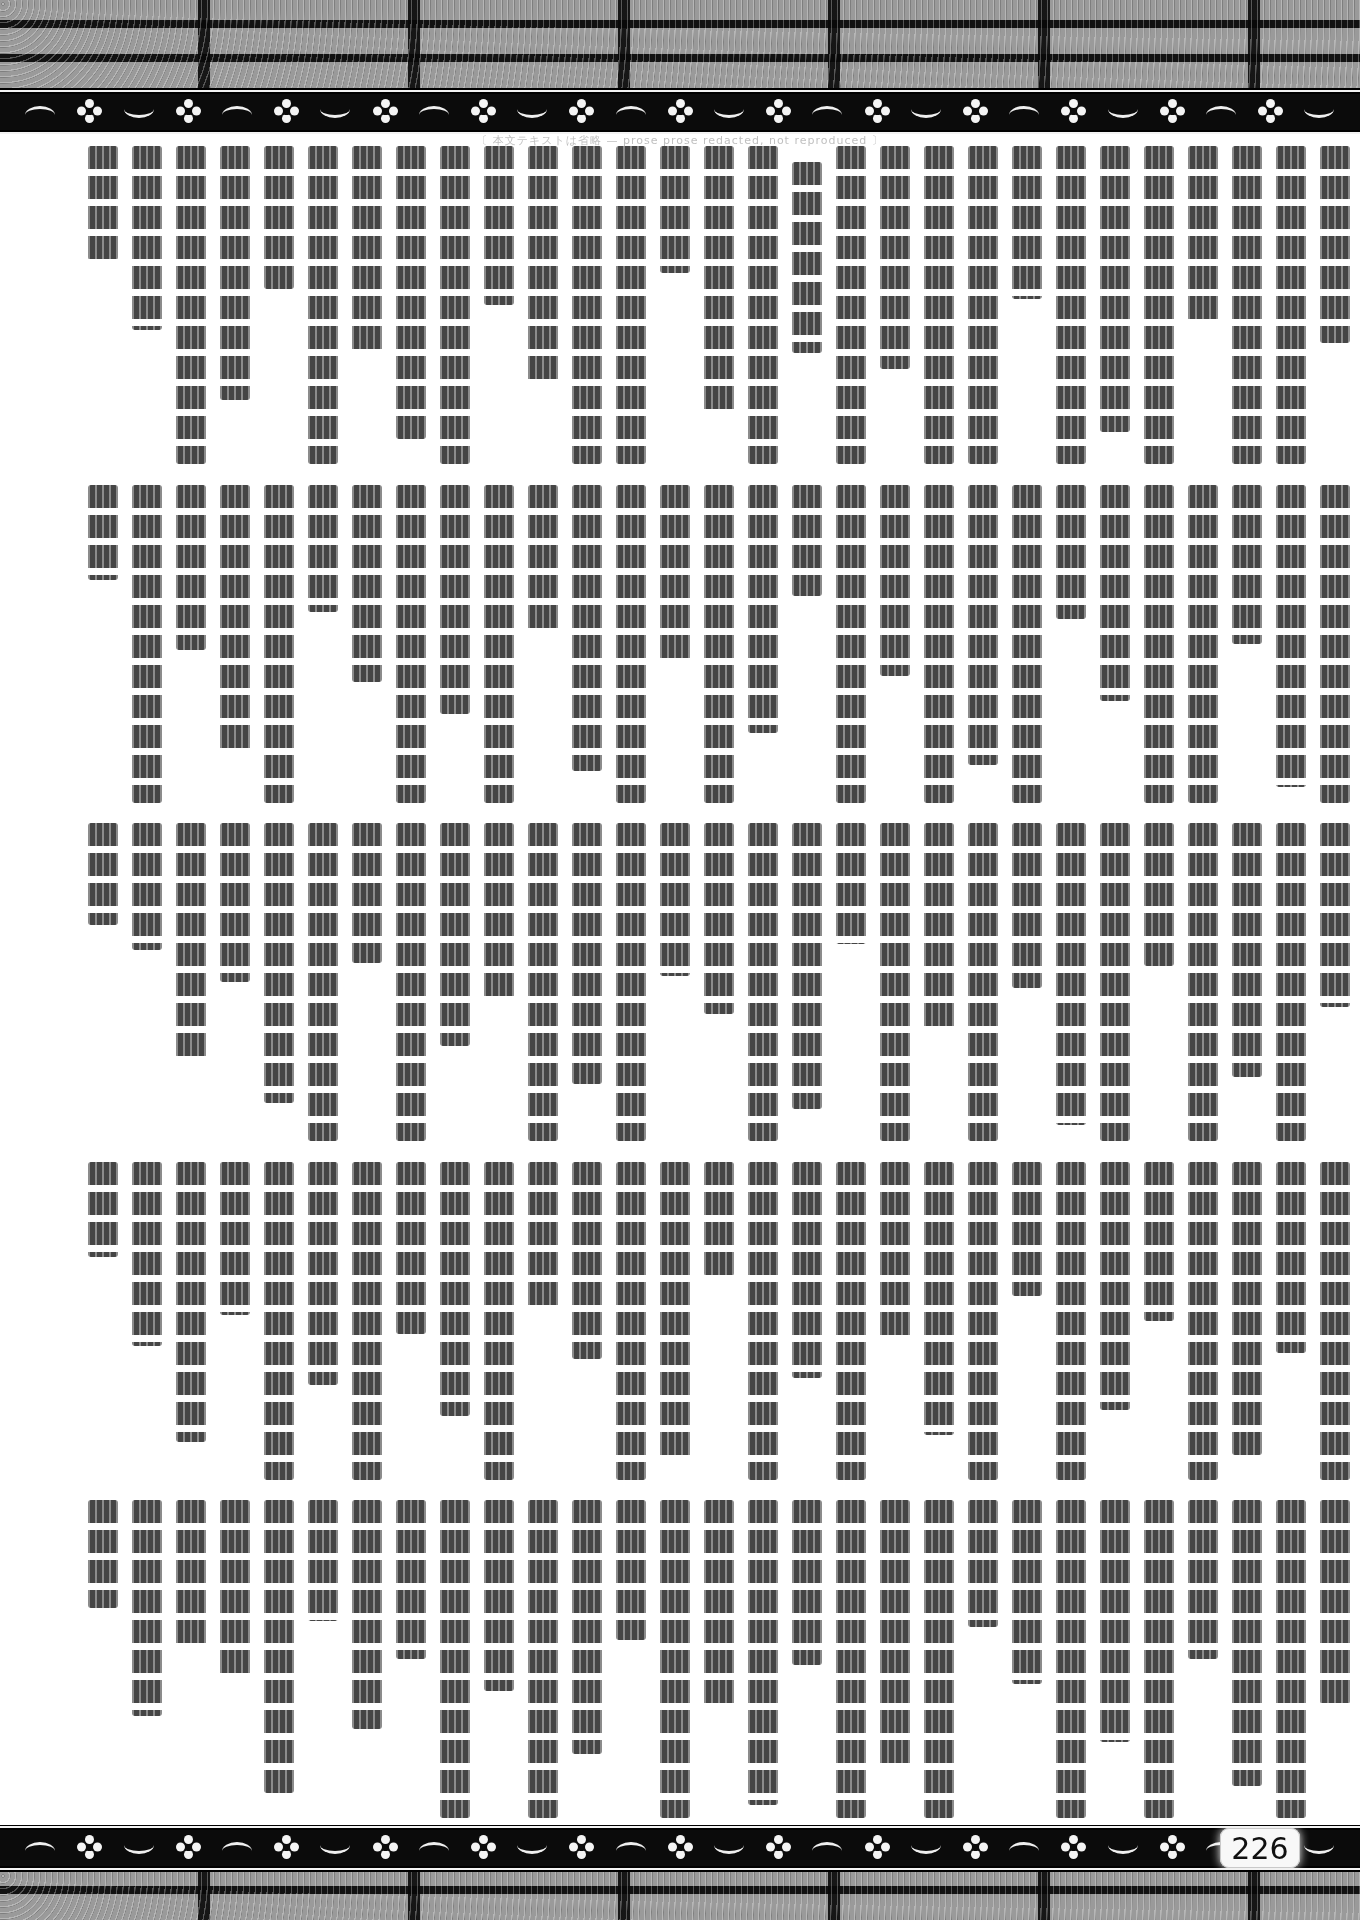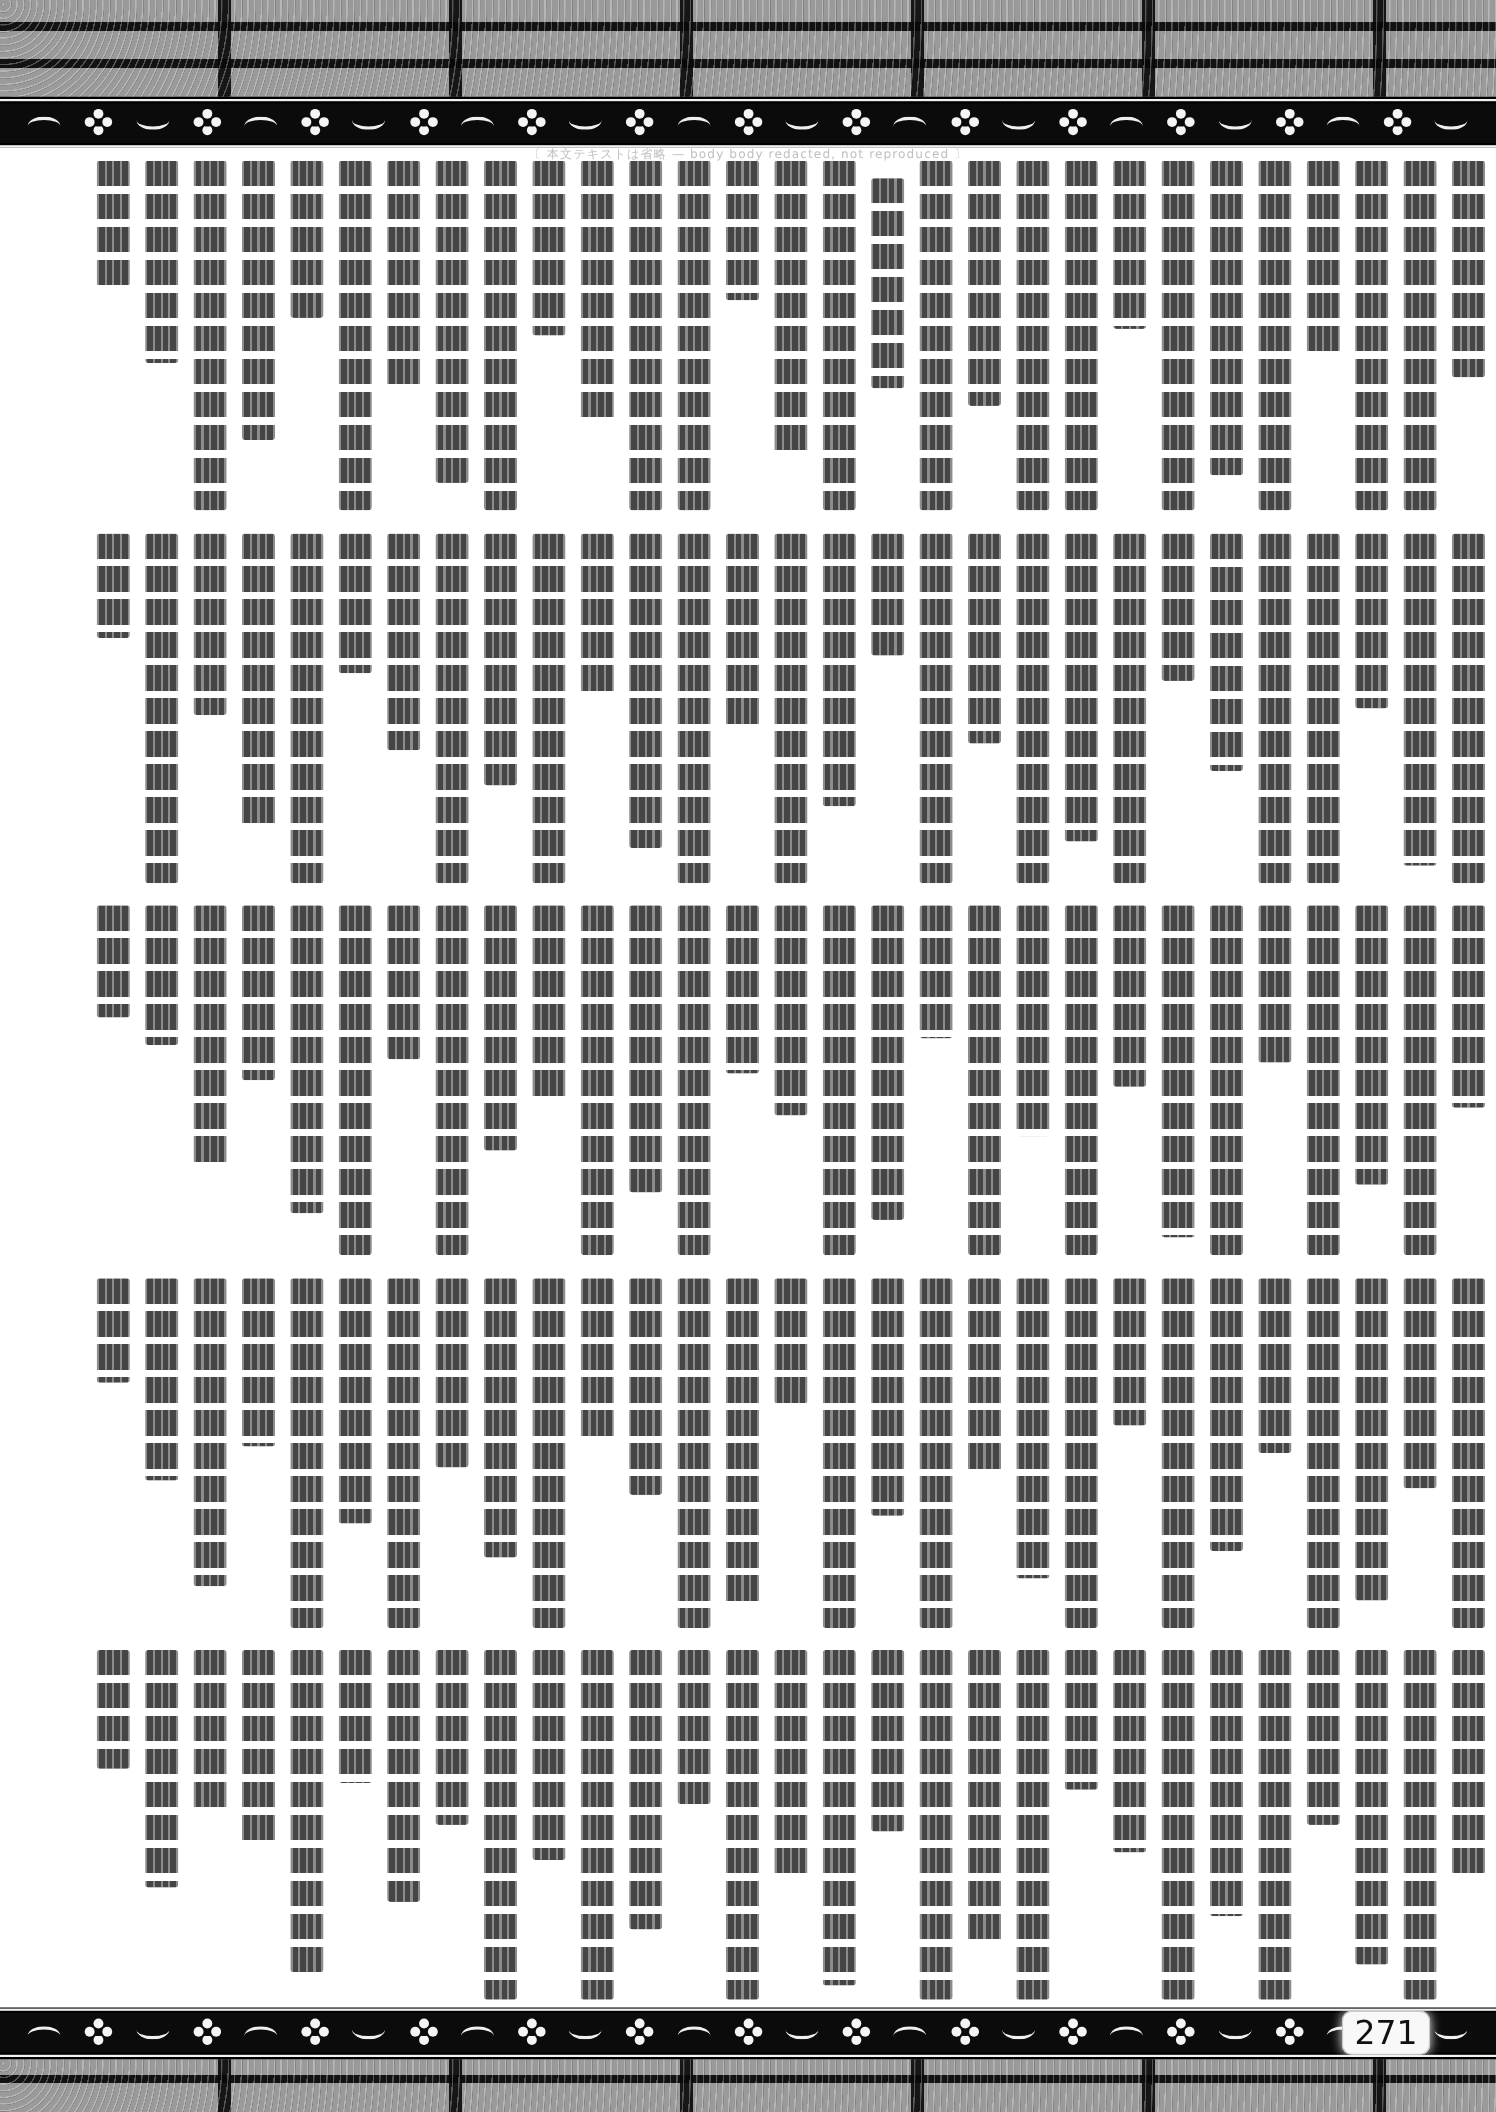--- a/index.html
+++ b/index.html
@@ -138,21 +138,21 @@
         <span class="flower"></span>
         <span class="leaf flip"></span>
         <span class="flower"></span>
         <span class="leaf"></span>
         <span class="flower"></span>
         <span class="leaf flip"></span>
       </div>
   </div>
 
   <div class="body-area">
-    <div class="redaction-note">〔 本文テキストは省略 — body body redacted, not reproduced 〕</div>
+    <div class="redaction-note">〔 本文テキストは省略 — prose prose redacted, not reproduced 〕</div>
     <div class="bands" id="bands">
         <div class="band">
           <div class="tcol" style="height: 197px; margin-top: 0px;"></div>
           <div class="tcol" style="height: 318px; margin-top: 0px;"></div>
           <div class="tcol" style="height: 318px; margin-top: 0px;"></div>
           <div class="tcol" style="height: 175px; margin-top: 0px;"></div>
           <div class="tcol" style="height: 318px; margin-top: 0px;"></div>
           <div class="tcol" style="height: 286px; margin-top: 0px;"></div>
           <div class="tcol" style="height: 318px; margin-top: 0px;"></div>
           <div class="tcol" style="height: 153px; margin-top: 0px;"></div>
@@ -328,18 +328,18 @@
         <span class="leaf flip"></span>
         <span class="flower"></span>
         <span class="leaf"></span>
         <span class="flower"></span>
         <span class="leaf flip"></span>
         <span class="flower"></span>
         <span class="leaf"></span>
         <span class="flower"></span>
         <span class="leaf flip"></span>
       </div>
-    <div class="page-badge">271</div>
+    <div class="page-badge">226</div>
   </div>
 
   <div class="brick brick-bottom"></div>
 
 </div>
 
 </body></html>

